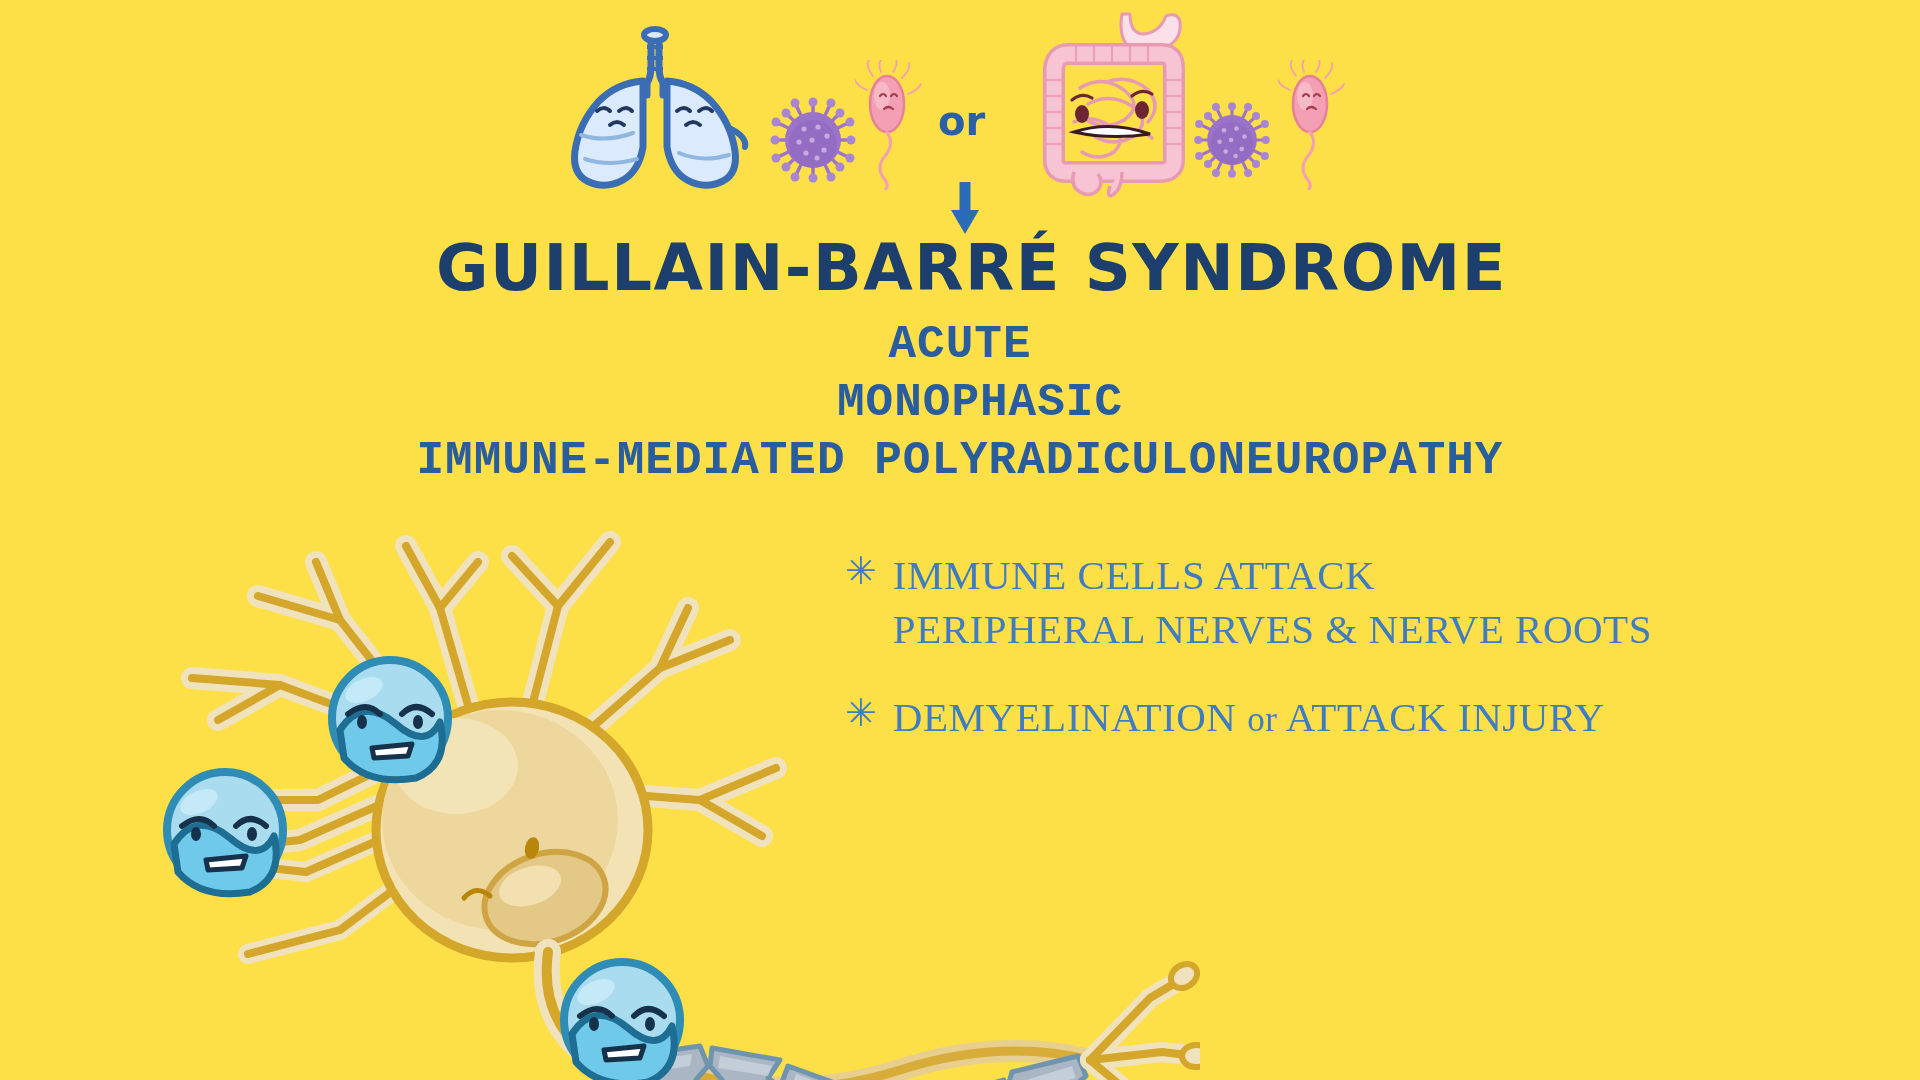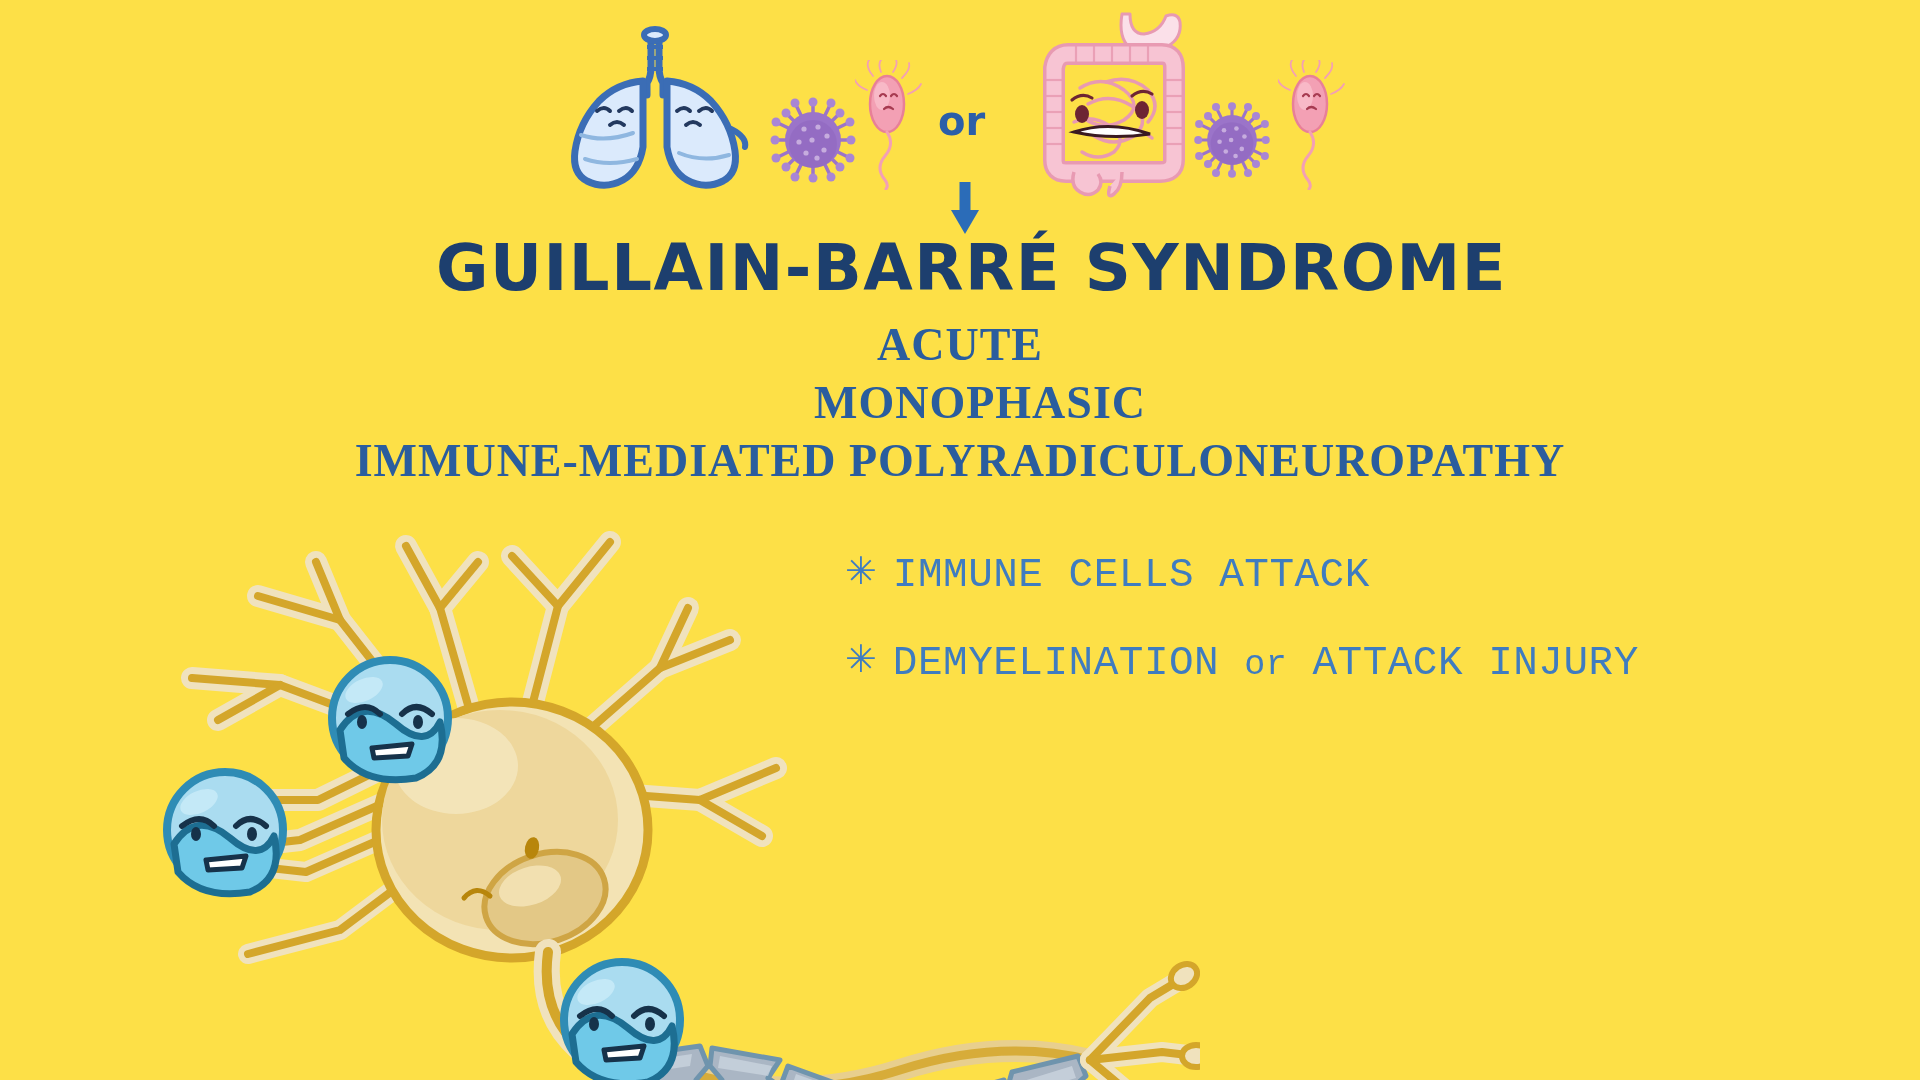--- a/index.html
+++ b/index.html
@@ -35,21 +35,21 @@
     font-family: "DejaVu Sans", sans-serif;
     font-weight: 700;
     font-size: 64px;
     letter-spacing: 1.5px;
     color: #1d3f6e;
     line-height: 1.0;
     white-space: nowrap;
     padding-left: 23px;
   }
   .sub-line {
-    font-family: Liberation Serif, serif;
+    font-family: Liberation Mono, monospace;
     font-weight: 700;
     color: #2a5d9e;
     letter-spacing: 1px;
     line-height: 1.0;
     white-space: nowrap;
   }
   #sub-1 { font-size: 46px; margin-top: 22px; }
   #sub-2 { font-size: 46px; margin-top: 12px; padding-left: 40px; }
   #sub-3 { font-size: 46px; margin-top: 12px; }
 
@@ -68,21 +68,21 @@
   .bullet-star {
     font-family: "DejaVu Sans", sans-serif;
     font-size: 38px;
     color: #3f7cc0;
     line-height: 1.15;
     margin-right: 16px;
     flex: 0 0 auto;
     padding-top: 2px;
   }
   .bullet-text {
-    font-family: Liberation Mono, monospace;
+    font-family: Liberation Serif, serif;
     font-size: 41px;
     letter-spacing: 0.5px;
     color: #3f7cc0;
     line-height: 1.32;
     font-weight: 400;
   }
   .bullet-text .lower {
     text-transform: lowercase;
     font-size: 35px;
   }
@@ -338,20 +338,21 @@
     <div class="sub-line" id="sub-2">MONOPHASIC</div>
     <div class="sub-line" id="sub-3">IMMUNE-MEDIATED POLYRADICULONEUROPATHY</div>
   </div>
 
   <div id="bullets">
 
     <div class="bullet-row">
       <div class="bullet-star">✳</div>
       <div class="bullet-text">
         <div>IMMUNE CELLS ATTACK</div>
+        <div>PERIPHERAL NERVES &amp; NERVE ROOTS</div>
       </div>
     </div>
 
     <div class="bullet-row">
       <div class="bullet-star">✳</div>
       <div class="bullet-text">
         <span>DEMYELINATION </span><span class="lower">or</span><span> ATTACK INJURY</span>
       </div>
     </div>
 

